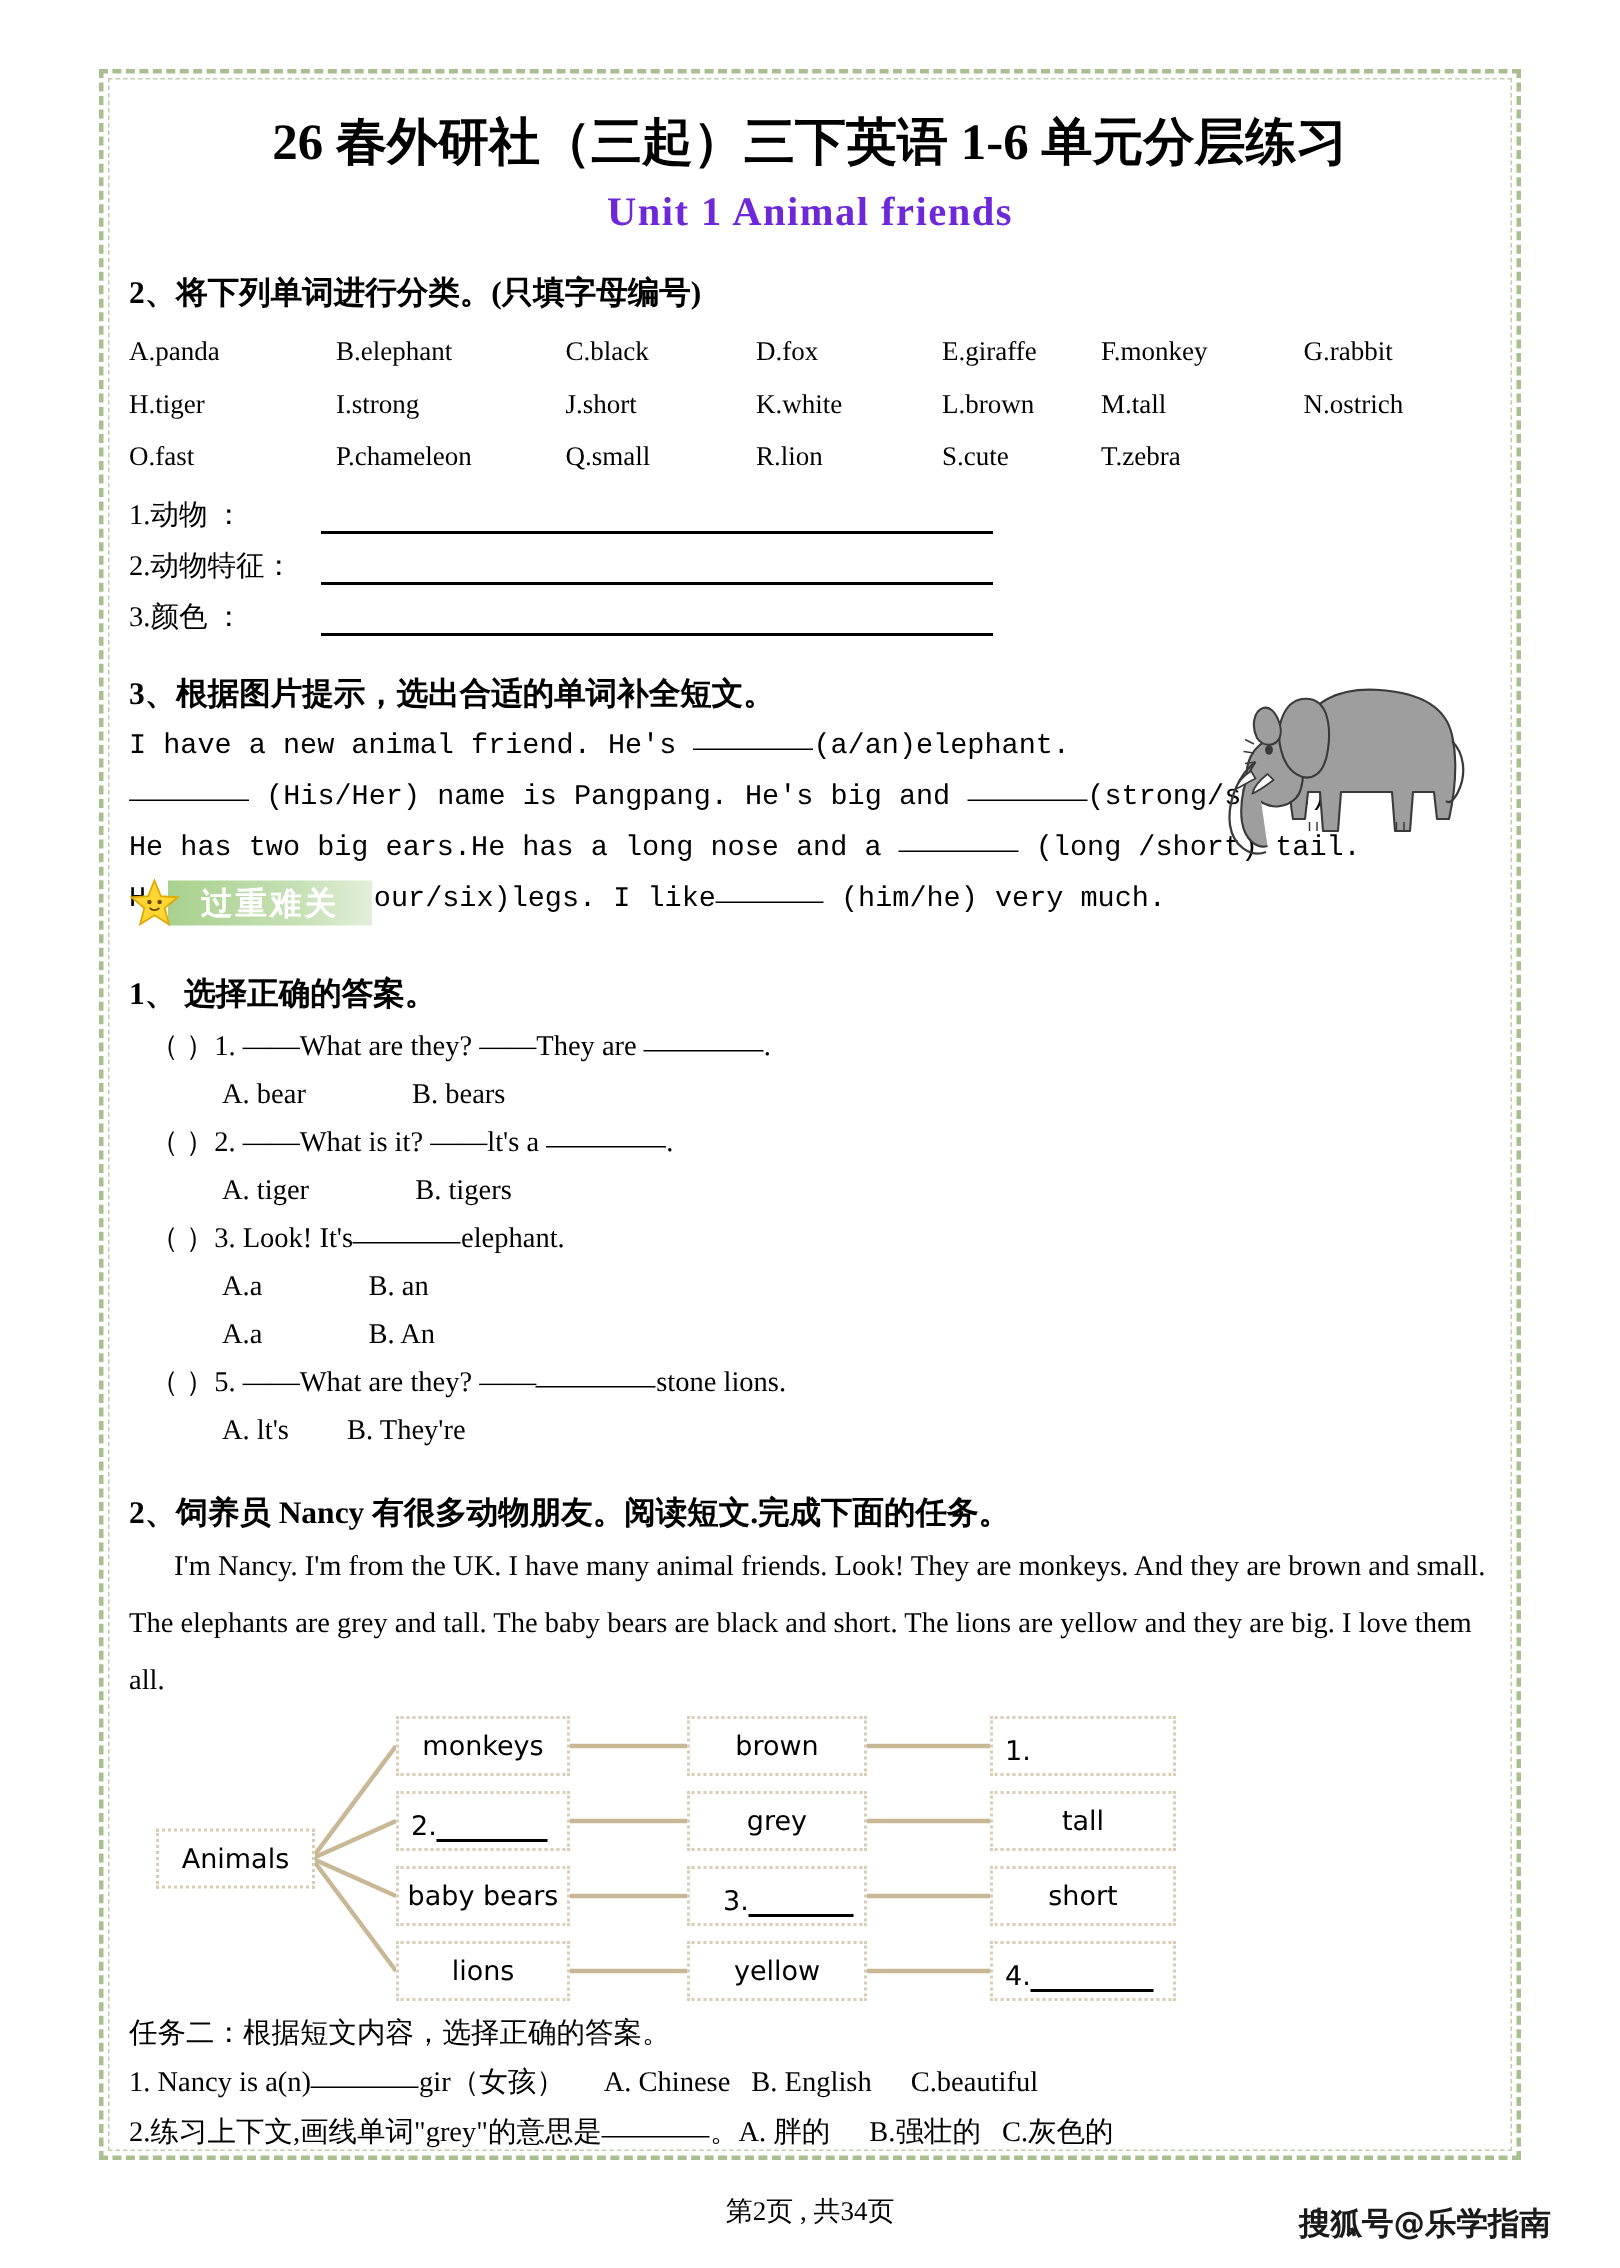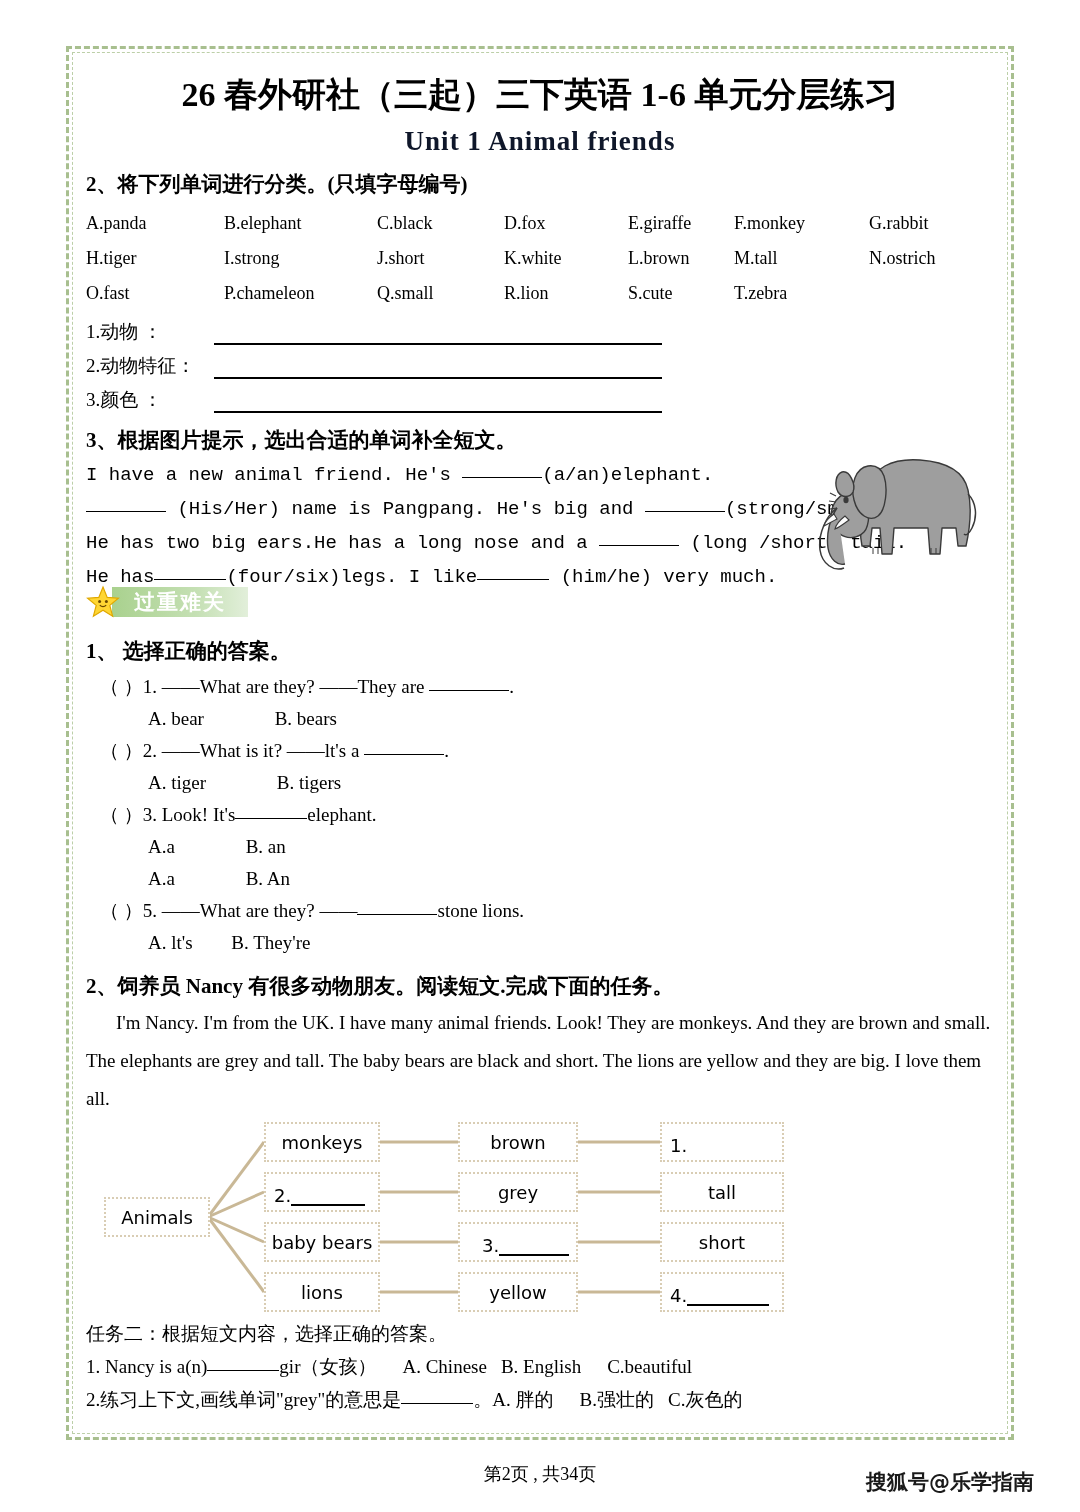--- a/index.html
+++ b/index.html
@@ -34,30 +34,30 @@
     font-weight: bold;
     font-size: 34px;
     text-align: center;
     letter-spacing: 0px;
     margin-top: 14px;
   }
   .unit-title {
     font-family: "Liberation Serif", serif;
     font-weight: bold;
     font-size: 27px;
-    color: #0f172a;
+    color: #6d28d9;
     text-align: center;
     letter-spacing: 1px;
     margin-top: 8px;
   }
 
   .q-head {
     font-weight: bold;
     font-size: 21px;
-    margin-top: 13px;
+    margin-top: 24px;
   }
 
   
   .wordbank { margin-top: 8px; }
   .wb-row {
     display: flex;
     font-size: 18px;
     height: 35px;
     align-items: center;
   }

